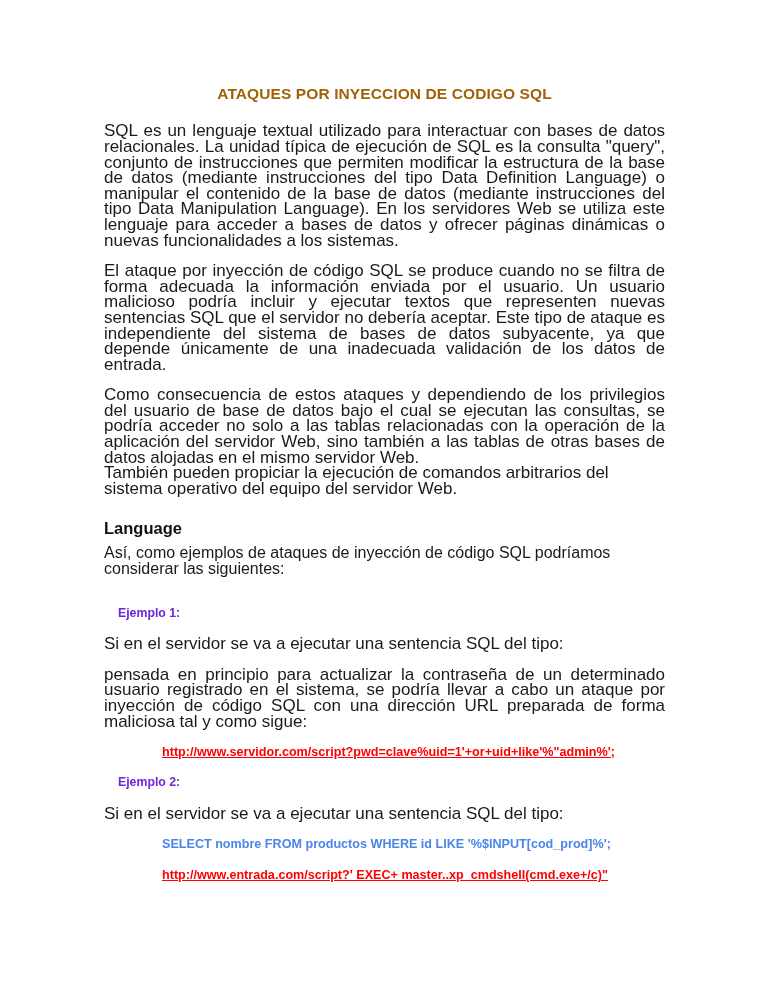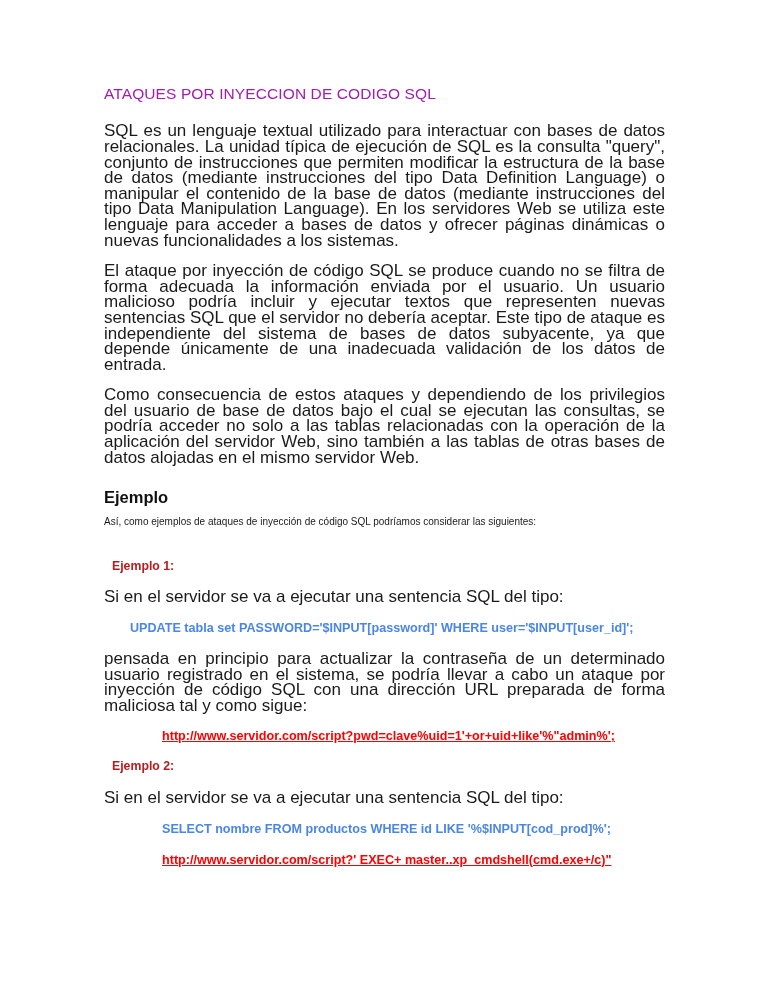--- a/index.html
+++ b/index.html
@@ -23,23 +23,24 @@
     padding: 0;
   }
   .content {
     position: absolute;
     left: 104px;
     top: 84px;
     width: 561px;
   }
 
   .doc-title {
-    color: #a21caf;
-    font-weight: normal;
+    color: #a16207;
+    font-weight: bold;
     font-size: 15.5px;
+    text-align: center;
     margin: 0 0 20px 0;
     letter-spacing: 0.1px;
     line-height: 1.25;
   }
 
   p.body-para {
     font-size: 17px;
     line-height: 15.6px;
     text-align: justify;
     margin: 0 0 15px 0;
@@ -54,33 +55,33 @@
 
   h2.section-heading {
     font-size: 16.5px;
     font-weight: bold;
     margin: 22px 0 2px 0;
     line-height: 20px;
     color: #111111;
   }
 
   p.section-lead {
-    font-size: 10px;
+    font-size: 16px;
     line-height: 15.6px;
     margin: 7px 0 29px 0;
     text-align: left;
     color: #1a1a1a;
   }
 
   h3.example-heading {
     font-size: 12.3px;
     font-weight: bold;
-    margin: 0 0 15px 8px;
+    margin: 0 0 15px 14px;
     line-height: 15.6px;
-    color: #b91c1c;
+    color: #6d28d9;
   }
 
   .code-sql {
     color: #4a86e8;
     font-weight: bold;
     font-size: 12.6px;
     line-height: 16px;
     margin: 0 0 15px 0;
     white-space: nowrap;
   }
@@ -106,39 +107,39 @@
 
     <h1 class="doc-title">ATAQUES POR INYECCION DE CODIGO SQL</h1>
 
     <p class="body-para">SQL es un lenguaje textual utilizado para interactuar con bases de datos relacionales. La unidad típica de ejecución de SQL es la consulta "query", conjunto de instrucciones que permiten modificar la estructura de la base de datos (mediante instrucciones del tipo Data Definition Language) o manipular el contenido de la base de datos (mediante instrucciones del tipo Data Manipulation Language). En los servidores Web se utiliza este lenguaje para acceder a bases de datos y ofrecer páginas dinámicas o nuevas funcionalidades a los sistemas.</p>
 
 
     <p class="body-para">El ataque por inyección de código SQL se produce cuando no se filtra de forma adecuada la información enviada por el usuario. Un usuario malicioso podría incluir y ejecutar textos que representen nuevas sentencias SQL que el servidor no debería aceptar. Este tipo de ataque es independiente del sistema de bases de datos subyacente, ya que depende únicamente de una inadecuada validación de los datos de entrada.</p>
 
     <p class="body-para tight">Como consecuencia de estos ataques y dependiendo de los privilegios del usuario de base de datos bajo el cual se ejecutan las consultas, se podría acceder no solo a las tablas relacionadas con la operación de la aplicación del servidor Web, sino también a las tablas de otras bases de datos alojadas en el mismo servidor Web.</p>
 
+    <p class="body-para nojustify"> También pueden propiciar la ejecución de comandos arbitrarios del sistema operativo del equipo del servidor Web.</p>
 
-    <h2 class="section-heading">Ejemplo</h2>
+    <h2 class="section-heading">Language</h2>
 
     <p class="section-lead"> Así, como ejemplos de ataques de inyección de código SQL podríamos considerar las siguientes:</p>
 
     <h3 class="example-heading">Ejemplo 1:</h3>
 
     <p class="body-para nojustify">Si en el servidor se va a ejecutar una sentencia SQL del tipo:</p>
 
-    <div class="code-sql indent-1">UPDATE tabla set PASSWORD='$INPUT[password]' WHERE user='$INPUT[user_id]';</div>
 
     <p class="body-para">pensada en principio para actualizar la contraseña de un determinado usuario registrado en el sistema, se podría llevar a cabo un ataque por inyección de código SQL con una dirección URL preparada de forma maliciosa tal y como sigue:</p>
 
     <div class="url-attack">http://www.servidor.com/script?pwd=clave%uid=1'+or+uid+like'%"admin%';</div>
 
 
     <h3 class="example-heading">Ejemplo 2:</h3>
 
     <p class="body-para nojustify">Si en el servidor se va a ejecutar una sentencia SQL del tipo:</p>
 
     <div class="code-sql indent-2">SELECT nombre FROM productos WHERE id LIKE '%$INPUT[cod_prod]%';</div>
 
 
-    <div class="url-attack">http://www.servidor.com/script?' EXEC+ master..xp_cmdshell(cmd.exe+/c)"</div>
+    <div class="url-attack">http://www.entrada.com/script?' EXEC+ master..xp_cmdshell(cmd.exe+/c)"</div>
 
   </div>
 </div>
 
 </body></html>

